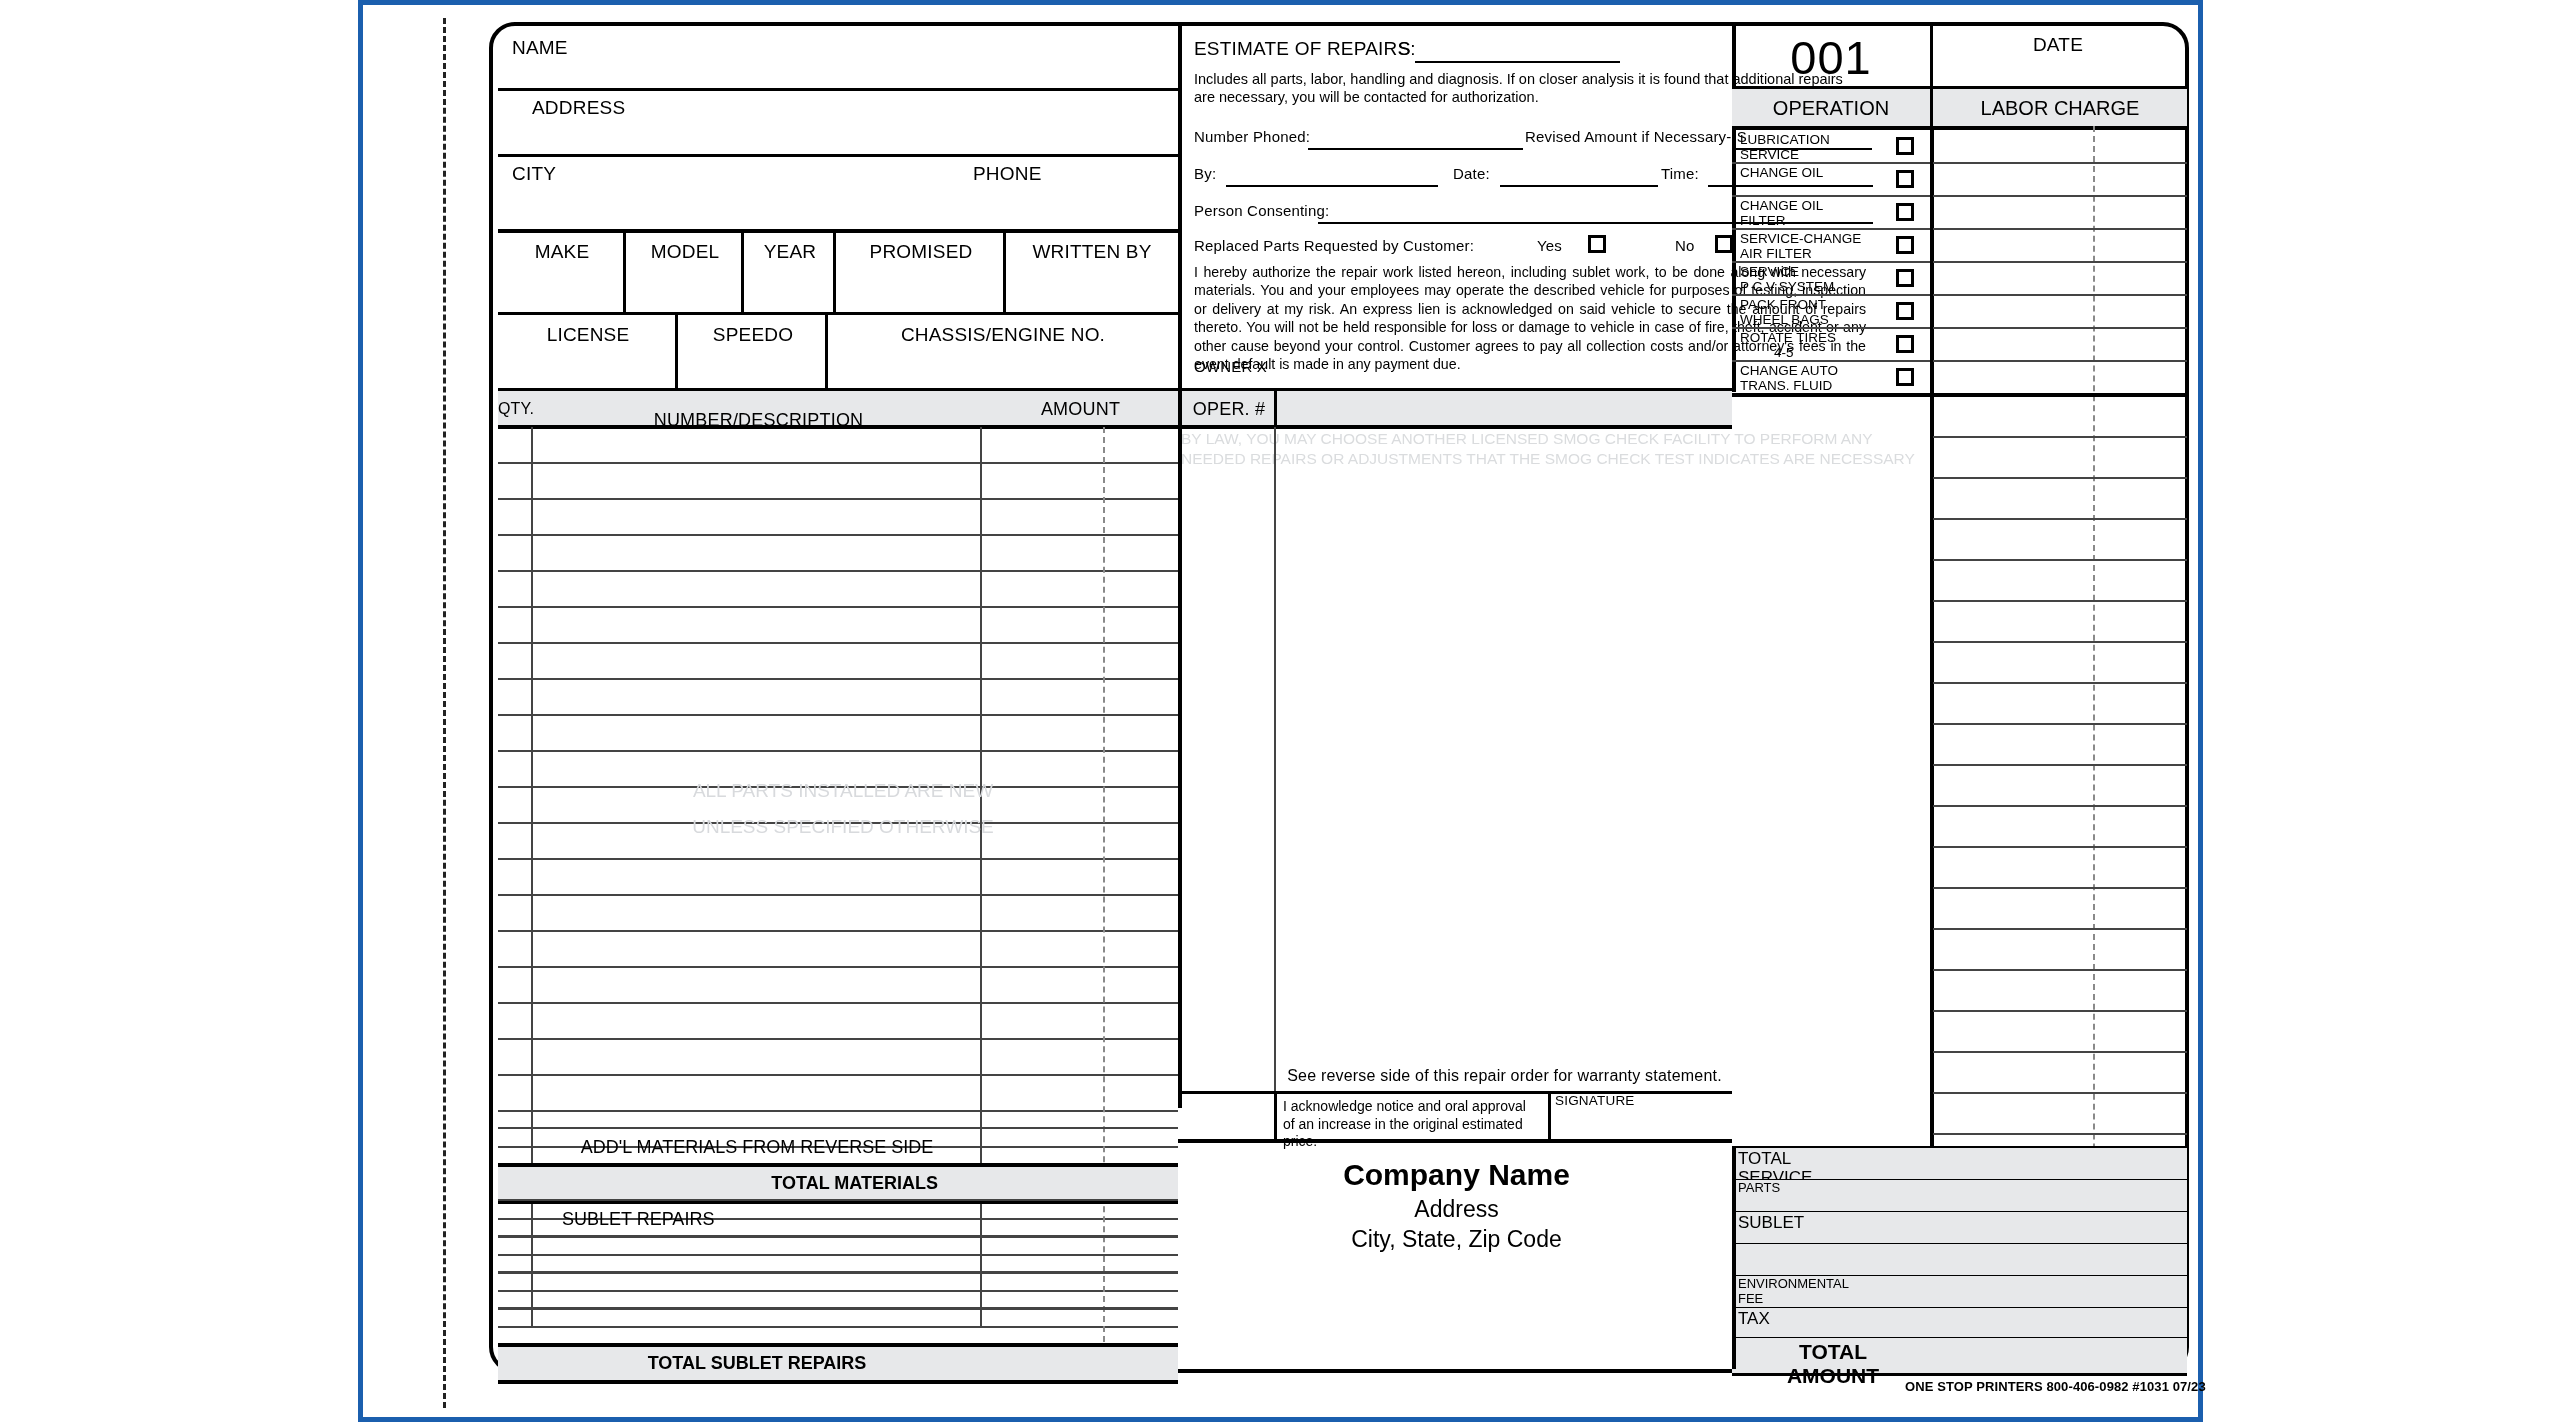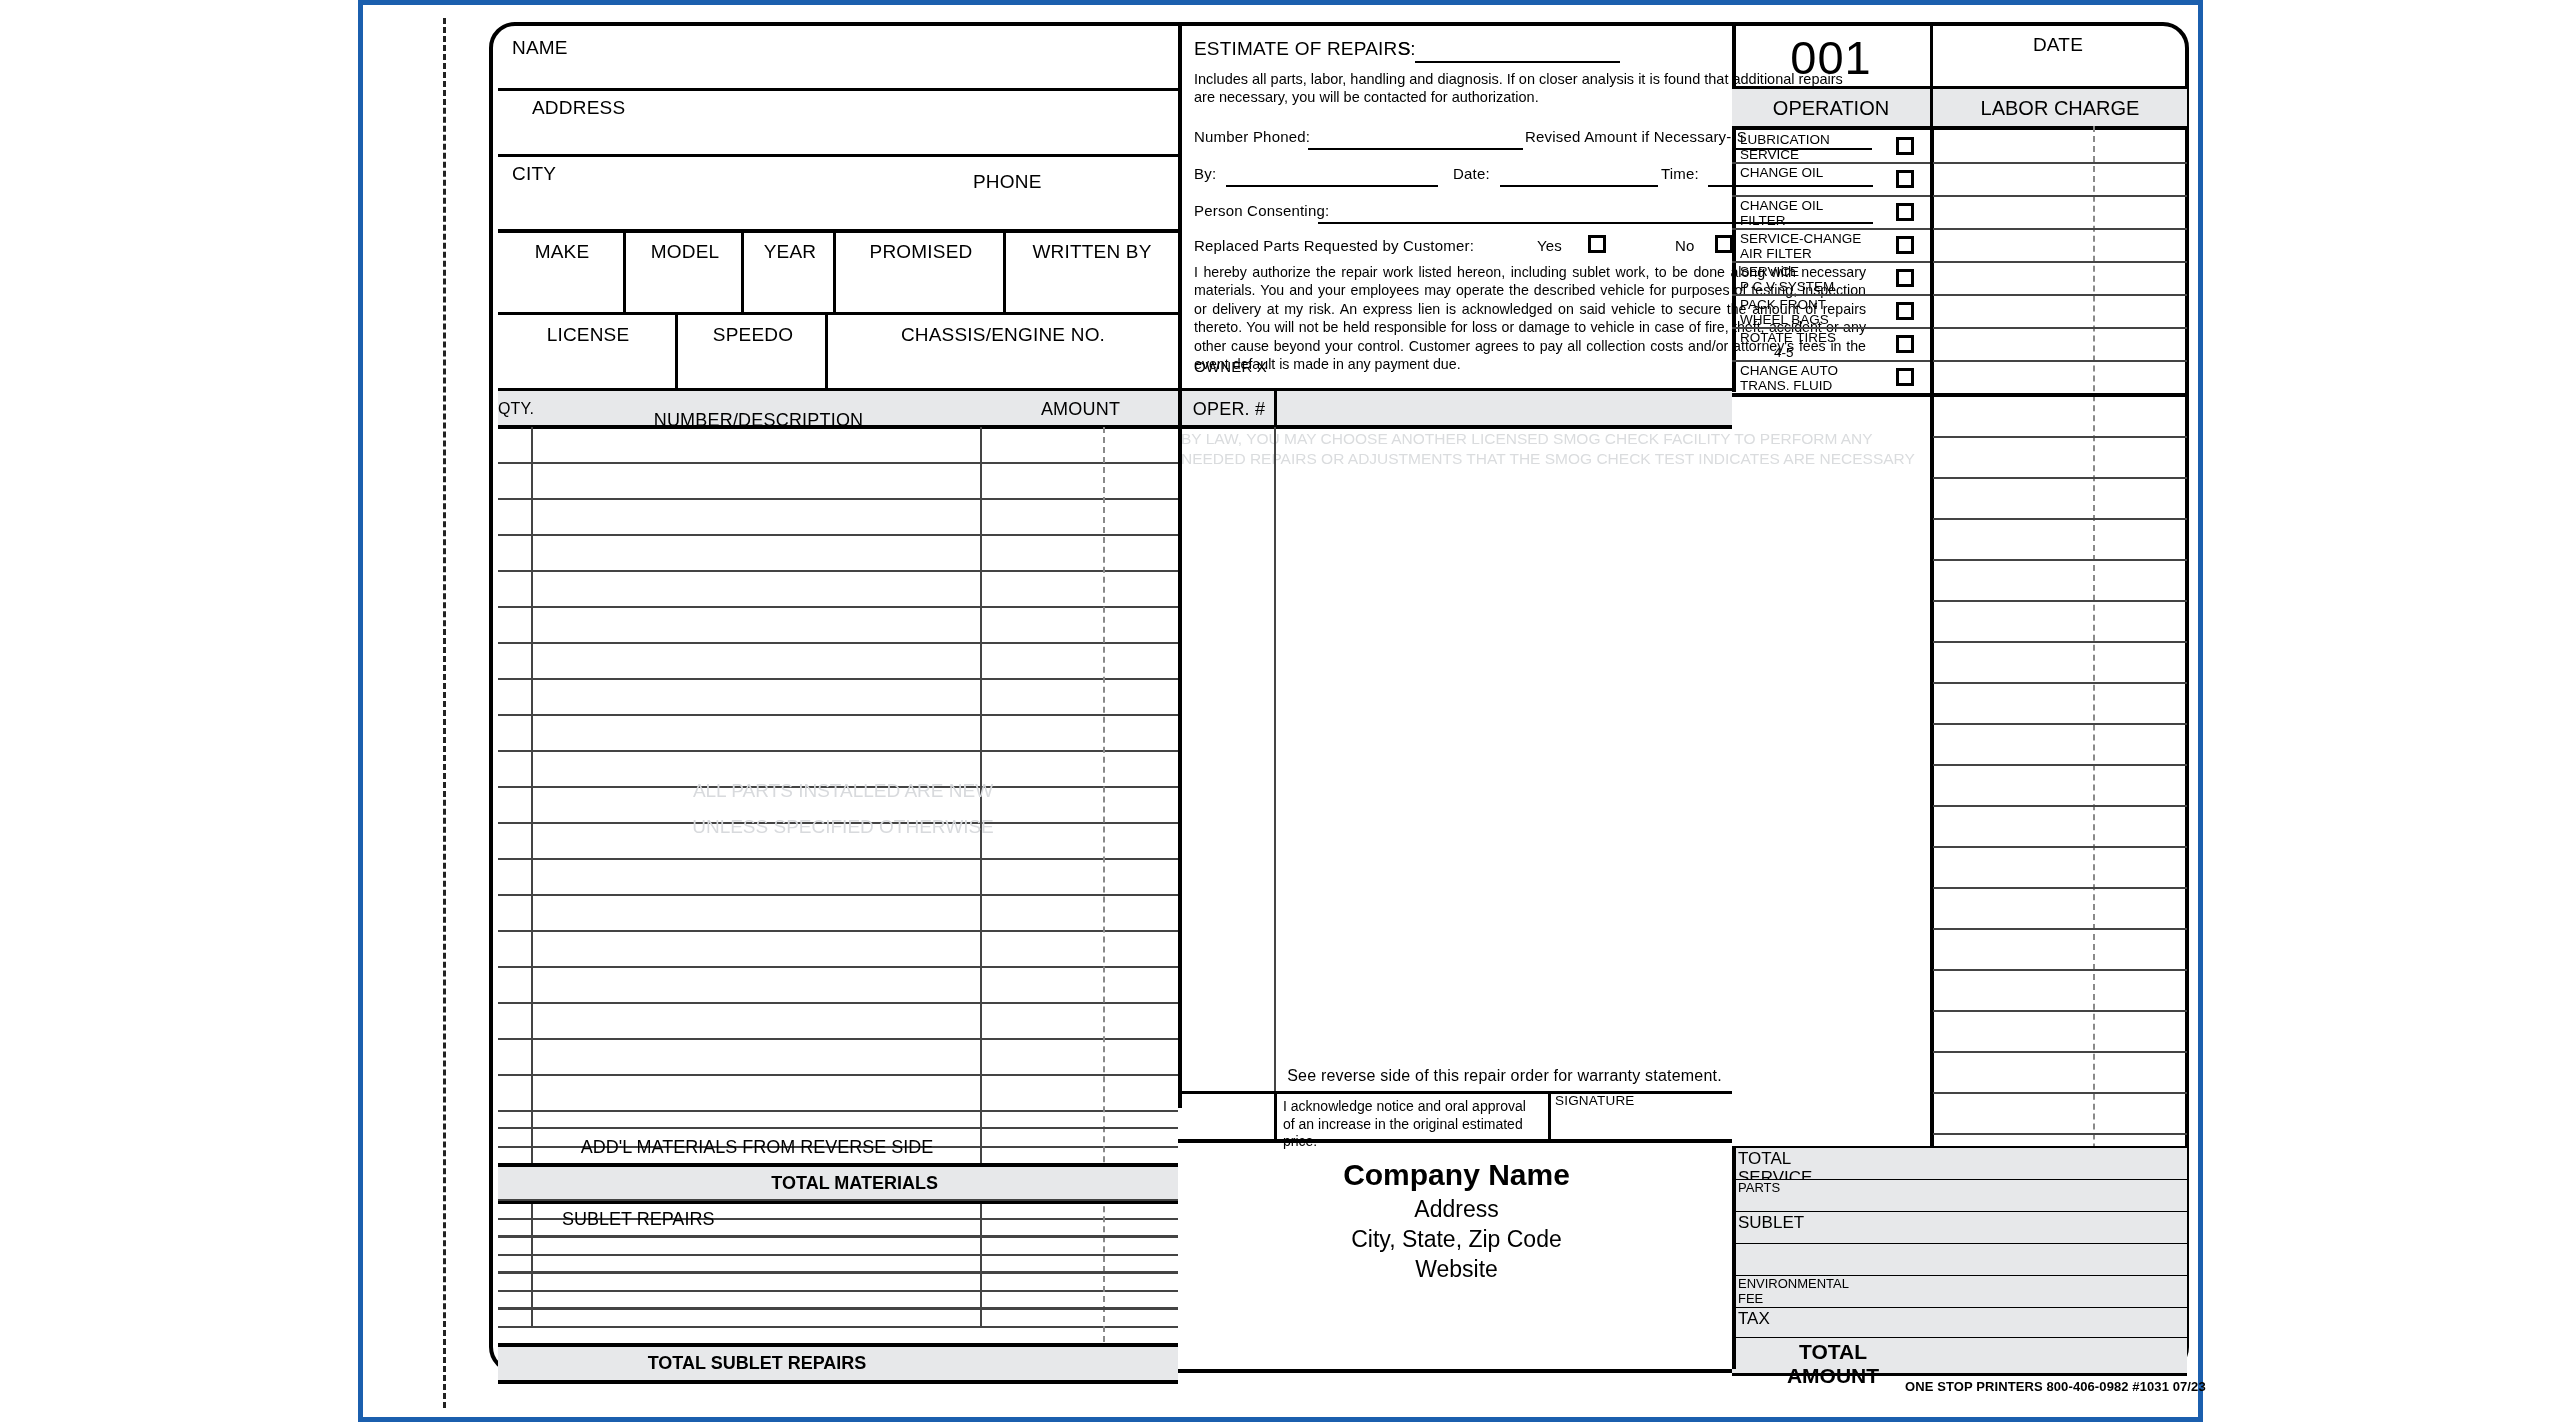--- a/index.html
+++ b/index.html
@@ -148,21 +148,21 @@
 
   <div id="form">
 
     <div class="lbl" style="left:19px; top:12px;">NAME</div>
     <div class="hr" style="left:5px; top:62px; width:680px;"></div>
 
     <div class="lbl" style="left:39px; top:72px;">ADDRESS</div>
     <div class="hr" style="left:5px; top:128px; width:680px;"></div>
 
     <div class="lbl" style="left:19px; top:138px;">CITY</div>
-    <div class="lbl" style="left:480px; top:138px;margin-top:8px;">PHONE</div>
+    <div class="lbl" style="left:480px; top:138px;">PHONE</div>
     <div class="hrb" style="left:5px; top:203px; width:680px;"></div>
 
     <div class="ctr lbl" style="left:5px; top:210px; width:128px; height:32px;">MAKE</div>
     <div class="ctr lbl" style="left:133px; top:210px; width:118px; height:32px;">MODEL</div>
     <div class="ctr lbl" style="left:251px; top:210px; width:92px; height:32px;">YEAR</div>
     <div class="ctr lbl" style="left:343px; top:210px; width:170px; height:32px;">PROMISED</div>
     <div class="ctr lbl" style="left:513px; top:210px; width:172px; height:32px;">WRITTEN BY</div>
 
     <div class="vr" style="left:130px; top:203px; height:86px;"></div>
     <div class="vr" style="left:248px; top:203px; height:86px;"></div>
@@ -417,21 +417,20 @@
     <div class="para-note" style="left:790px; top:1072px; width:255px; font-size:14px;">I acknowledge notice and oral approval of an increase in the original estimated price.</div>
     <div class="vr" style="left:1055px; top:1065px; height:50px;"></div>
     <div class="lbl lbl-xs" style="left:1062px; top:1068px;">SIGNATURE</div>
     <div class="hrb" style="left:685px; top:1113px; width:554px;"></div>
     <div class="vr" style="left:781px; top:1065px; height:50px;"></div>
 
     <div class="bx" style="left:688px; top:1122px; width:551px; height:210px;">
       <div class="co co-name" style="position:relative; margin-top:8px;">Company Name</div>
       <div class="co co-line" style="position:relative;">Address</div>
       <div class="co co-line" style="position:relative;">City, State, Zip Code</div>
-      <div class="co co-line" style="position:relative;">Website</div>
     </div>
 
     <div class="hrb" style="left:1239px; top:1120px; width:455px;"></div>
     <div id="totals-rows">
         <div class="shade" style="left: 1239px; top: 1122px; width: 455px; height: 32px;"></div>
         <div style="position: absolute; left: 1245px; top: 1123px; width: 190px; height: 32px; font-size: 17px; line-height: 1.12; white-space: nowrap;">TOTAL<br>SERVICE</div>
         <div class="bx" style="left: 1440px; top: 1122px; width: 254px; height: 32px;"></div>
         <div class="hr" style="left: 1239px; top: 1153px; width: 455px;"></div>
         <div class="shade" style="left: 1239px; top: 1154px; width: 455px; height: 32px;"></div>
         <div style="position: absolute; left: 1245px; top: 1155px; width: 190px; height: 32px; font-size: 13px; line-height: 1.12; white-space: nowrap;">PARTS</div>

